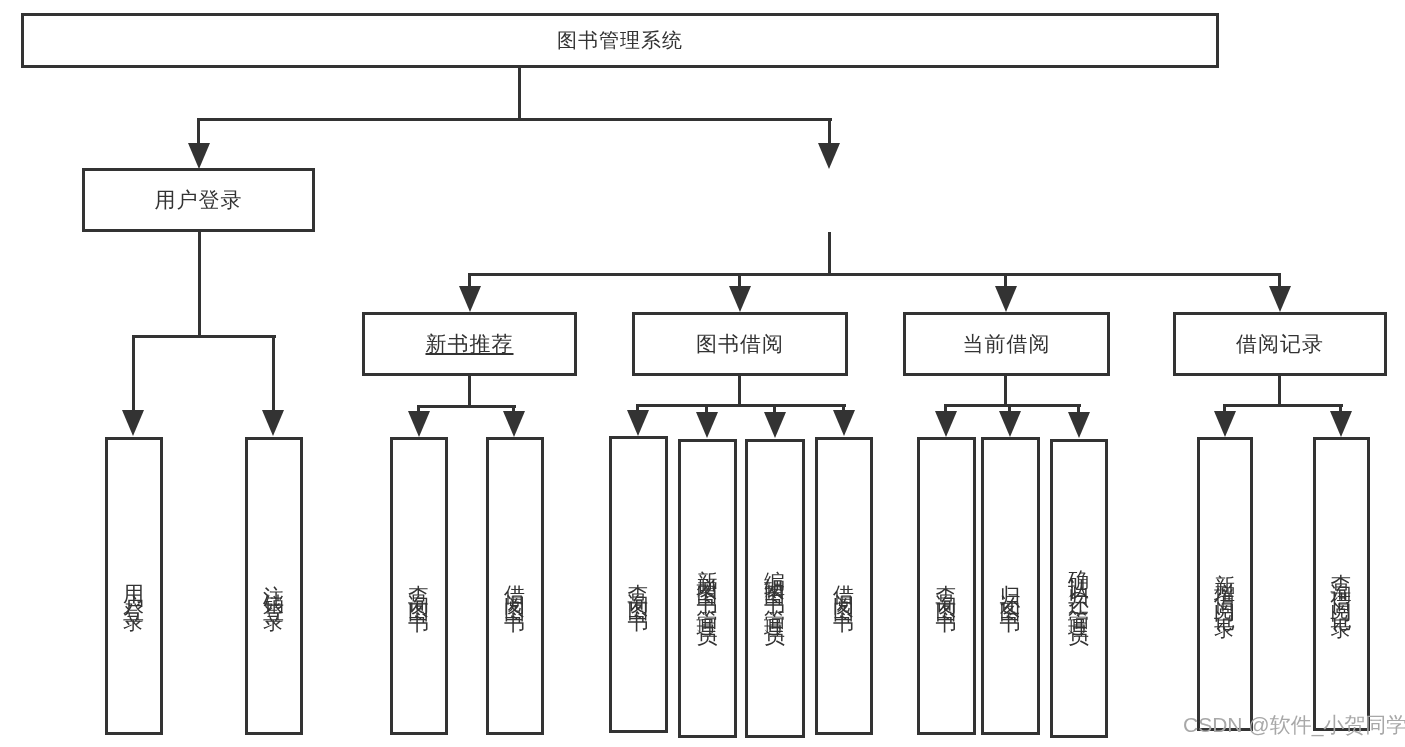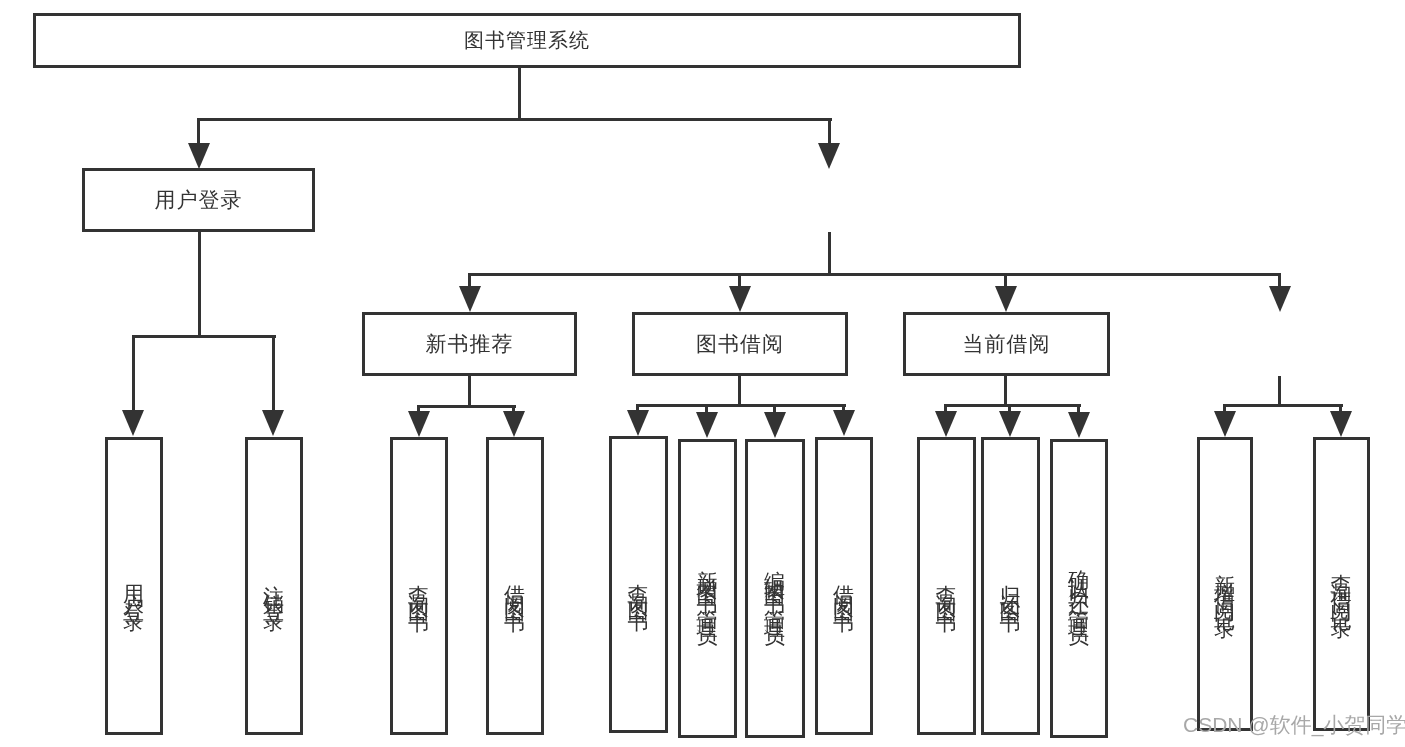--- a/index.html
+++ b/index.html
@@ -24,24 +24,24 @@
   .arrow {
     position:absolute; width:0; height:0;
     border-left:11px solid transparent; border-right:11px solid transparent;
     border-top:26px solid #333333;
   }
   .watermark {
     position:absolute; left:1183px; top:711px; font-size:21px;
     color:#a8a8a8; white-space:nowrap; z-index:5;
   }
   
-  #root       { left:33px;   top:13px;  width:988px; height:55px; }
+  #root       { left:21px;   top:13px;  width:1198px; height:55px; }
   #n-ulogin   { left:82px;   top:168px; width:233px;  height:64px; }
   #n-bmgmt    { left:712px;  top:168px; width:234px;  height:64px; }
-  #n-newbooks { left:362px;  top:312px; width:215px;  height:64px; }
+  #n-newbooks { left:362px;  top:312px; width:215px;  height:64px;text-decoration:underline; }
   #n-bborrow  { left:632px;  top:312px; width:216px;  height:64px; }
   #n-current  { left:903px;  top:312px; width:207px;  height:64px; }
   #n-records  { left:1173px; top:312px; width:214px;  height:64px; }
   
   #l-ul1 { left:105px;  top:437px; width:58px; height:298px; }
   #l-ul2 { left:245px;  top:437px; width:58px; height:298px; }
   #l-nb1 { left:390px;  top:437px; width:58px; height:298px; }
   #l-nb2 { left:486px;  top:437px; width:58px; height:298px; }
   #l-bb1 { left:609px;  top:436px; width:59px; height:297px; }
   #l-bb2 { left:678px;  top:439px; width:59px; height:299px; }
@@ -56,20 +56,21 @@
 </head>
 <body>
 
 <div class="canvas">
 
   <div class="box hbox root" id="root">图书管理系统</div>
   <div class="box hbox" id="n-ulogin">用户登录</div>
   <div class="box hbox" id="n-newbooks">新书推荐</div>
   <div class="box hbox" id="n-bborrow">图书借阅</div>
   <div class="box hbox" id="n-current">当前借阅</div>
+  <div class="box hbox" id="n-records">借阅记录</div>
 
   <div class="box vbox" id="l-ul1">用户登录</div>
   <div class="box vbox" id="l-ul2">注销登录</div>
   <div class="box vbox" id="l-nb1">查询图书</div>
   <div class="box vbox" id="l-nb2">借阅图书</div>
   <div class="box vbox" id="l-bb1">查询图书</div>
   <div class="box vbox v9" id="l-bb2">新增图书（管理员）</div>
   <div class="box vbox v9" id="l-bb3">编辑图书（管理员）</div>
   <div class="box vbox" id="l-bb4">借阅图书</div>
   <div class="box vbox" id="l-cb1">查询图书</div>

